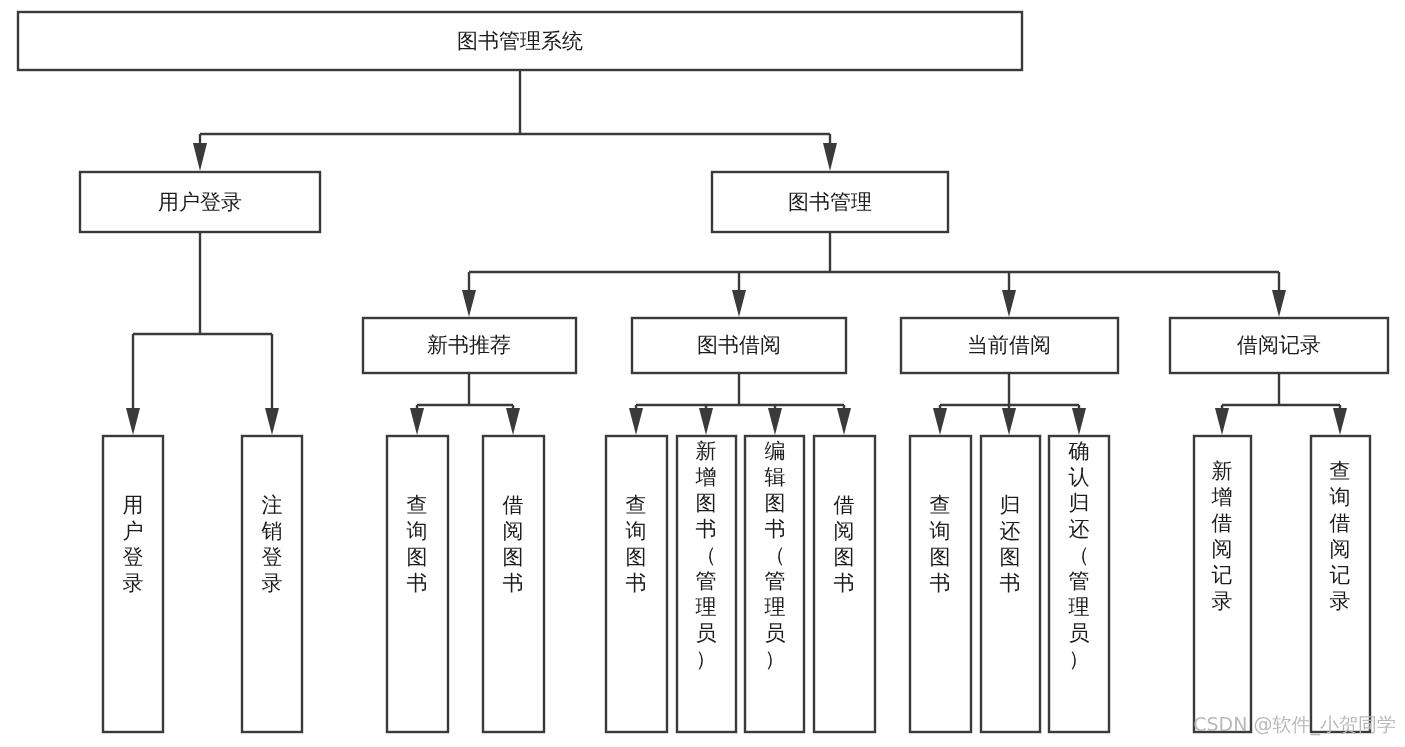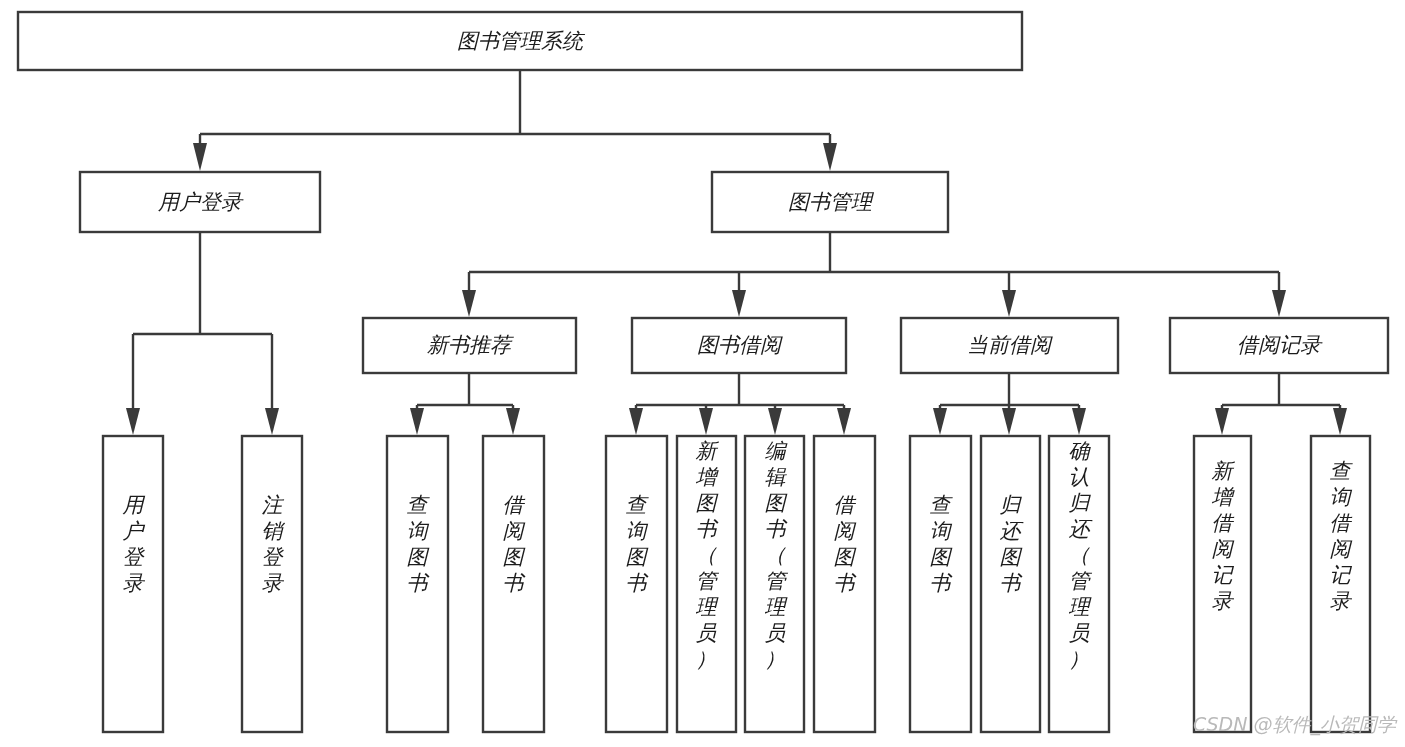--- a/index.html
+++ b/index.html
@@ -11,21 +11,20 @@
   body {
     width: 1405px;
     height: 747px;
     font-family: "DejaVu Sans", "Liberation Sans", sans-serif;
     overflow: hidden;
   }
   #diagram-root {
     position: relative;
     width: 1361px;
     height: 747px;
-    font-style: italic;
   }
   svg.diagram {
     display: block;
     width: 1405px;
     height: 747px;
   }
   .node-box {
     fill: #ffffff;
     stroke: #3a3a3a;
     stroke-width: 2.4;

